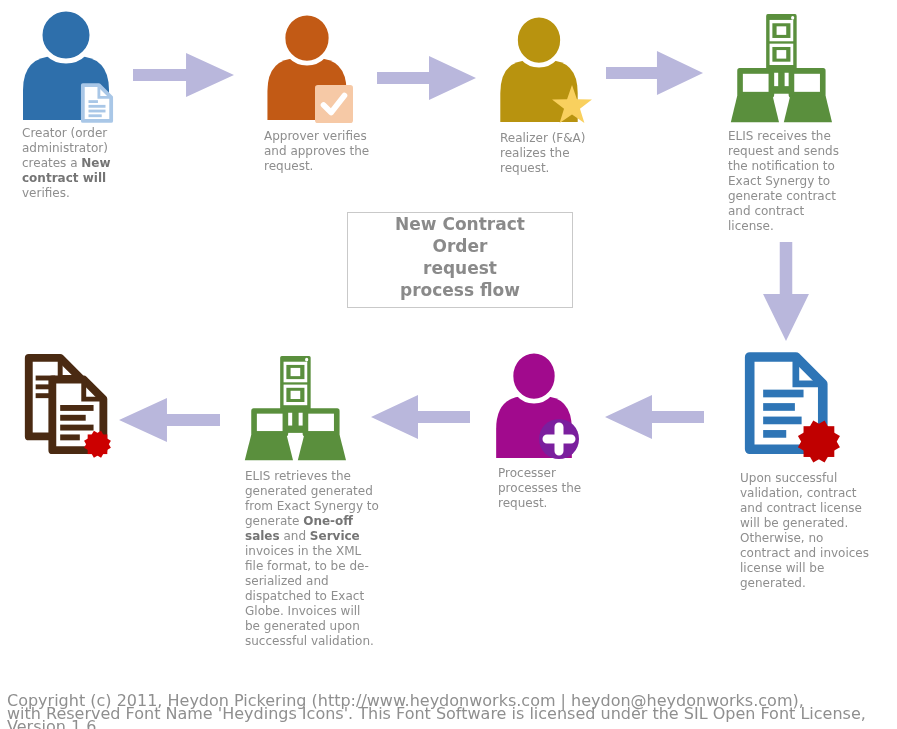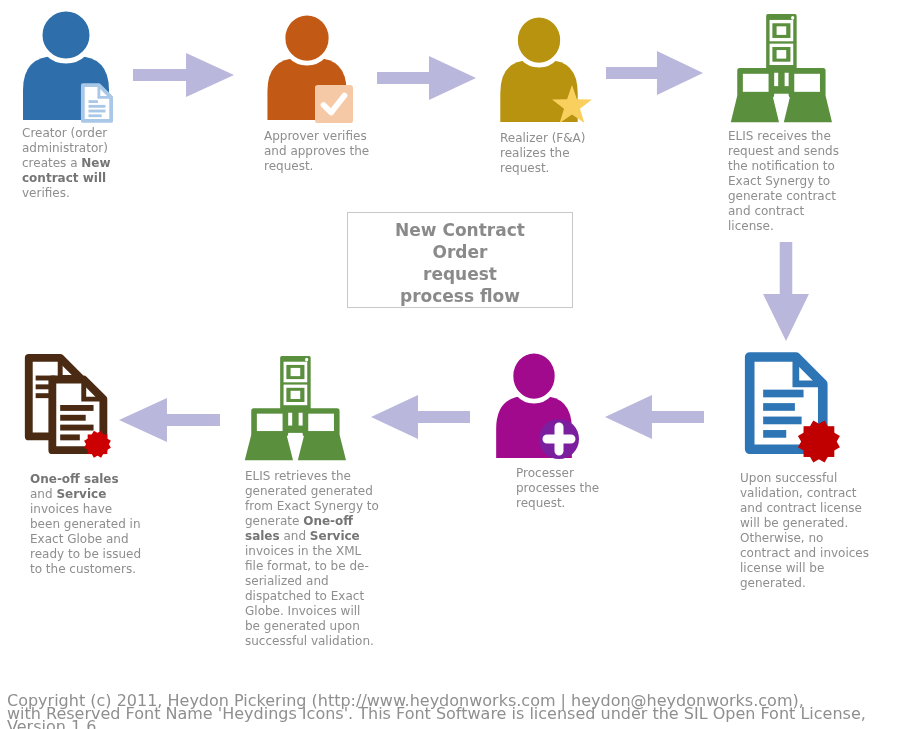--- a/index.html
+++ b/index.html
@@ -8,21 +8,21 @@
     font-family:"DejaVu Sans","Liberation Sans",sans-serif;overflow:hidden;
   }
   .abs{position:absolute;}
   .caption{
     font-size:12px;line-height:15px;color:#8e8e8e;letter-spacing:0;
   }
   .caption .b{font-weight:bold;color:#757575;}
   .title-box{
     position:absolute;left:347px;top:212px;width:226px;height:96px;
     border:1px solid #c9c9c9;background:#ffffff;box-sizing:border-box;
-    display:flex;align-items:flex-end;justify-content:center;
+    display:flex;align-items:flex-start;justify-content:center;
   }
   .title-box .title-text{
     width:132px;text-align:center;font-size:17px;line-height:22px;
     font-weight:bold;color:#8a8a8a;
   }
   .footer{
     position:absolute;left:7px;top:694px;font-size:16px;line-height:13px;color:#8f8f8f;
   }
   svg{display:block;}
 </style>
@@ -145,21 +145,20 @@
         <rect x="38" y="74" width="34" height="6"></rect>
         <rect x="38" y="84" width="20" height="6"></rect>
       </g>
       <g transform="translate(76,94)" fill="#cc0000">
         <rect x="-10" y="-10" width="20" height="20"></rect>
         <rect x="-10" y="-10" width="20" height="20" transform="rotate(30)"></rect>
         <rect x="-10" y="-10" width="20" height="20" transform="rotate(60)"></rect>
       </g>
     </svg>
   </div>
-  <div class="abs caption" style="left:30px;top:472px;width:112px;"><span class="b">One-off sales</span><span> and </span><span class="b">Service</span><span> invoices have been generated in Exact Globe and ready to be issued to the customers.</span></div>
 
   <div class="abs" style="left:118px;top:397px;">
     <svg width="102" height="46" viewBox="0 0 100 46" preserveAspectRatio="none">
       <polygon points="100,17 48,17 48,1 1,23 48,45 48,29 100,29" fill="#b9b7dc"></polygon>
     </svg>
   </div>
 
   <div class="abs" style="left:240px;top:356px;">
     <svg width="106" height="108" viewBox="0 0 132 118" preserveAspectRatio="none">
       <g fill="#5a8f3d">
@@ -193,21 +192,21 @@
       <path d="M7 112 L7 82 Q7 48 40 48 L60 48 Q93 48 93 82 L93 112 Z" fill="#a10a8d"></path>
       <circle cx="50" cy="27" r="26" fill="#a10a8d" stroke="#ffffff" stroke-width="5"></circle>
     </svg>
   </div>
   <div class="abs" style="left:538px;top:418px;">
     <svg width="42" height="42" viewBox="0 0 42 42">
       <circle cx="21" cy="21" r="20" fill="#7b1f9e"></circle>
       <path d="M21 9 V33 M9 21 H33" stroke="#ffffff" stroke-width="9" stroke-linecap="round"></path>
     </svg>
   </div>
-  <div class="abs caption" style="left:498px;top:466px;width:116px;margin-left:18px;"><span>Processer processes the request.</span></div>
+  <div class="abs caption" style="left:498px;top:466px;width:116px;"><span>Processer processes the request.</span></div>
 
   <div class="abs" style="left:604px;top:394px;">
     <svg width="100" height="46" viewBox="0 0 100 46" preserveAspectRatio="none">
       <polygon points="100,17 48,17 48,1 1,23 48,45 48,29 100,29" fill="#b9b7dc"></polygon>
     </svg>
   </div>
 
   <div class="abs" style="left:742px;top:348px;">
     <svg width="100" height="116" viewBox="0 0 104 118">
       <path d="M8 8 H56 L84 36 V104 H8 Z" fill="#ffffff" stroke="#2e75b6" stroke-width="10" stroke-linejoin="round"></path>

